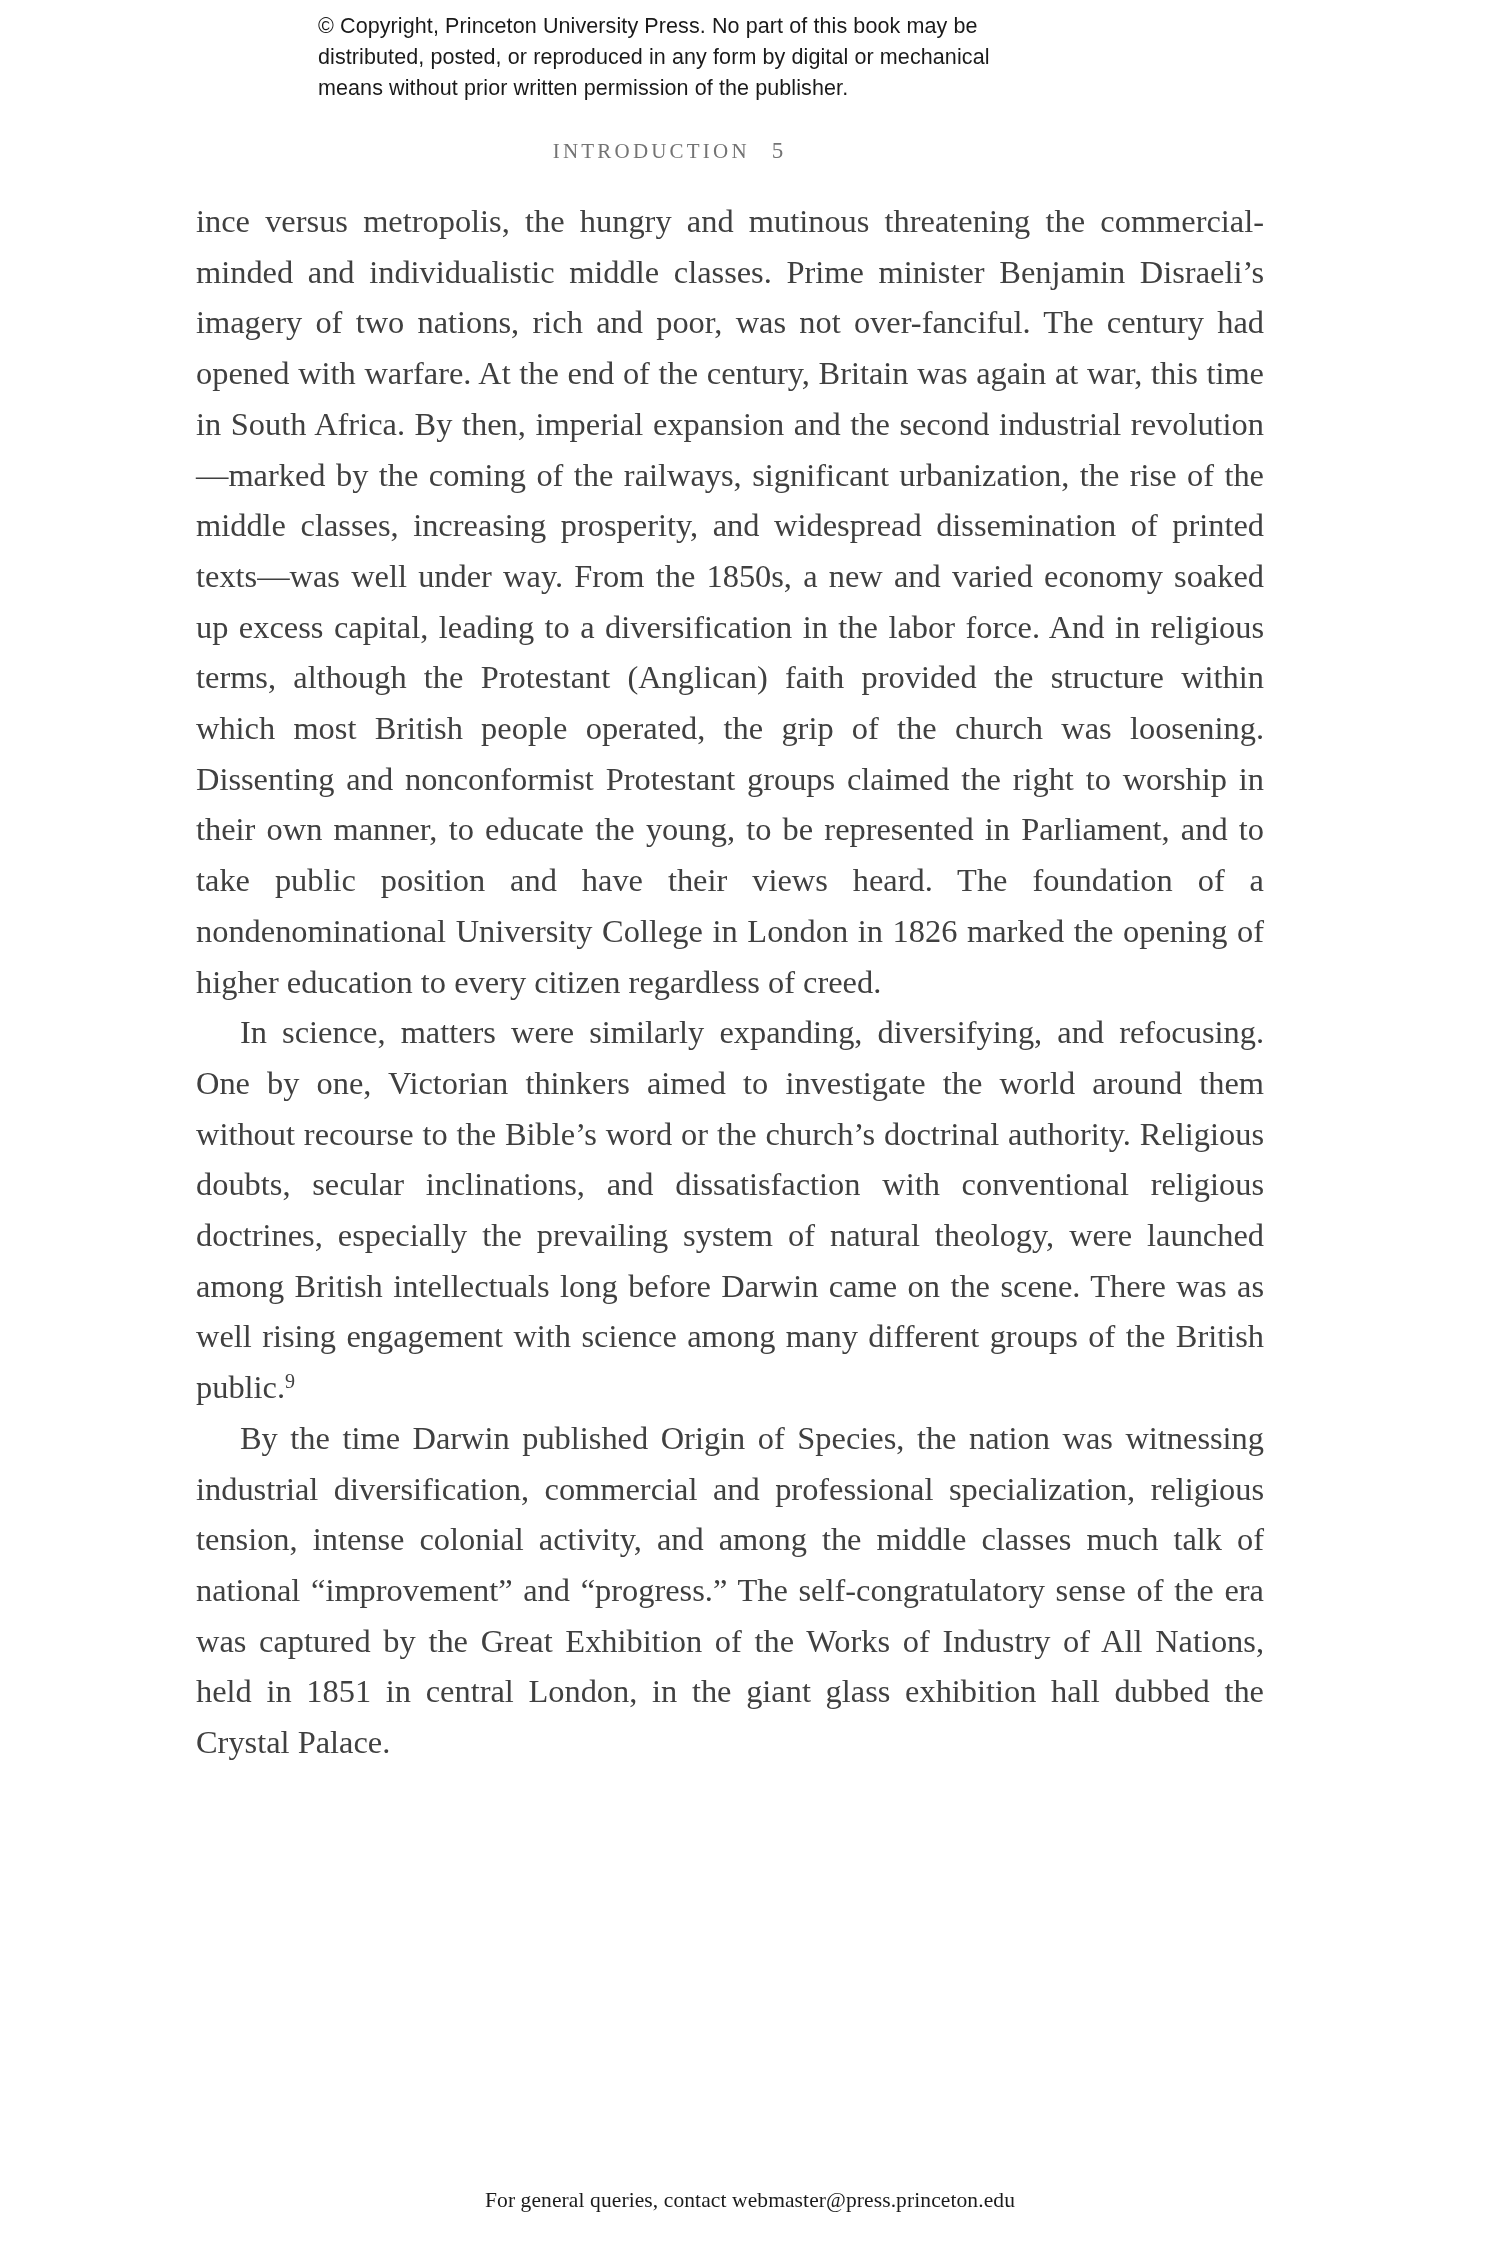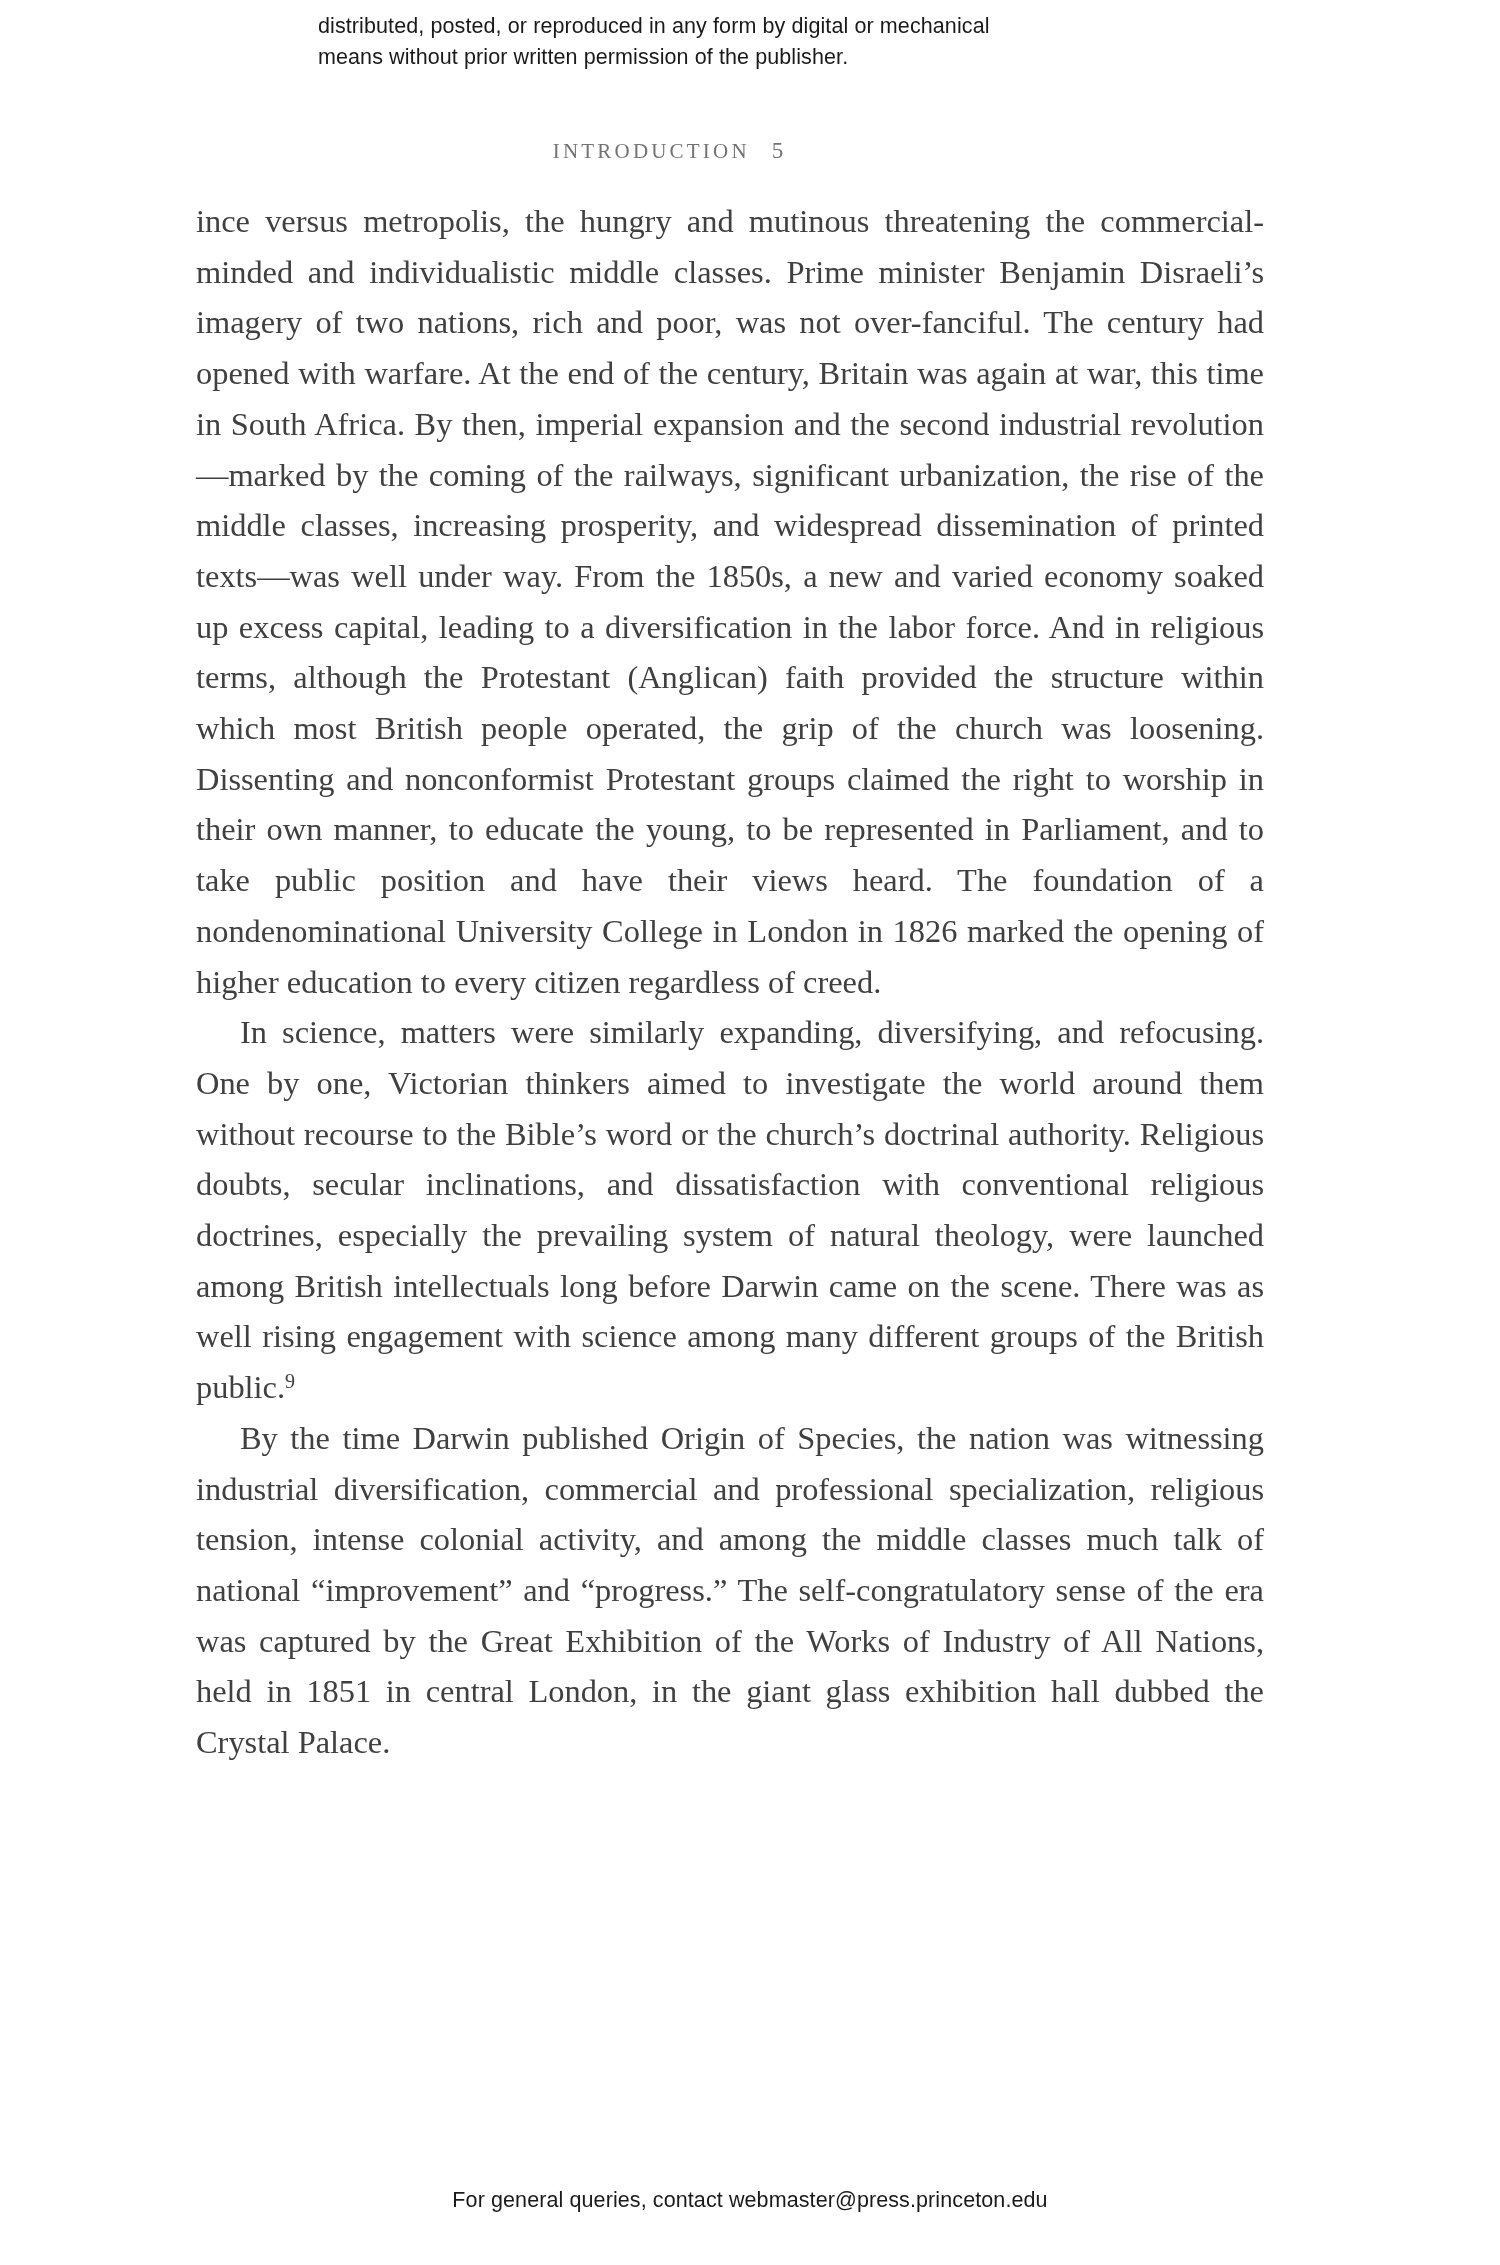--- a/index.html
+++ b/index.html
@@ -83,32 +83,33 @@
     line-height: 0;
   }
 
   
   .footer-note {
     position: absolute;
     top: 2188px;
     left: 0;
     width: 1500px;
     text-align: center;
-    font-family: Liberation Sans, sans-serif;
+    font-family: Liberation Serif, serif;
     font-size: 21.5px;
     color: #1a1a1a;
     letter-spacing: 0.1px;
   }
 </style>
 </head>
 <body>
 
 <div class="page">
 
   <div class="copyright-block">
+    <span class="cline">© Copyright, Princeton University Press. No part of this book may be</span>
     <span class="cline">distributed, posted, or reproduced in any form by digital or mechanical</span>
     <span class="cline">means without prior written permission of the publisher.</span>
   </div>
 
   <div class="running-head">
     <span>INTRODUCTION</span><span class="rh-folio">5</span>
   </div>
 
   <div class="text-block">
 

